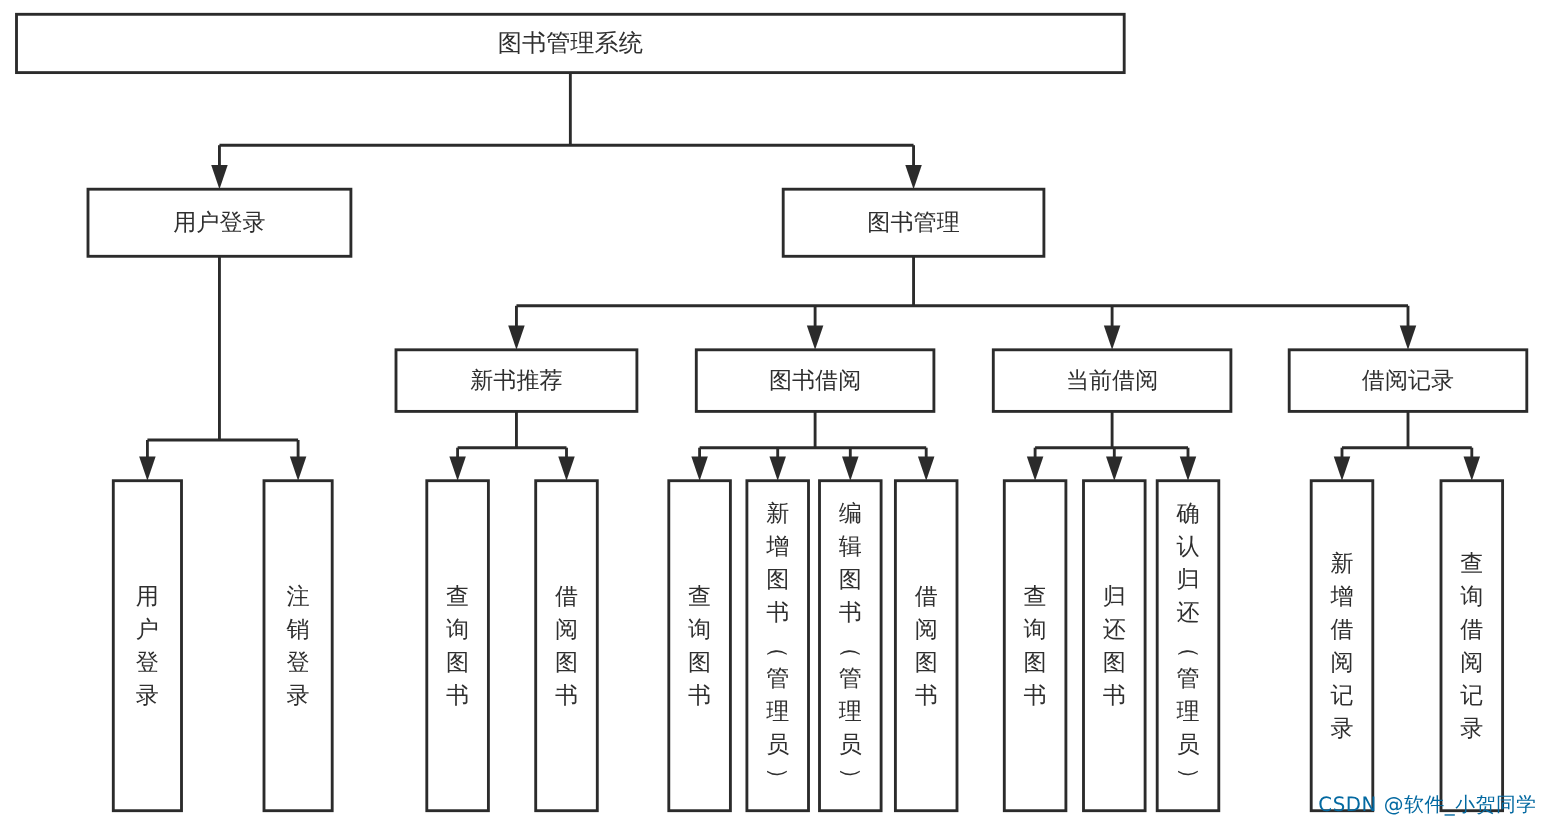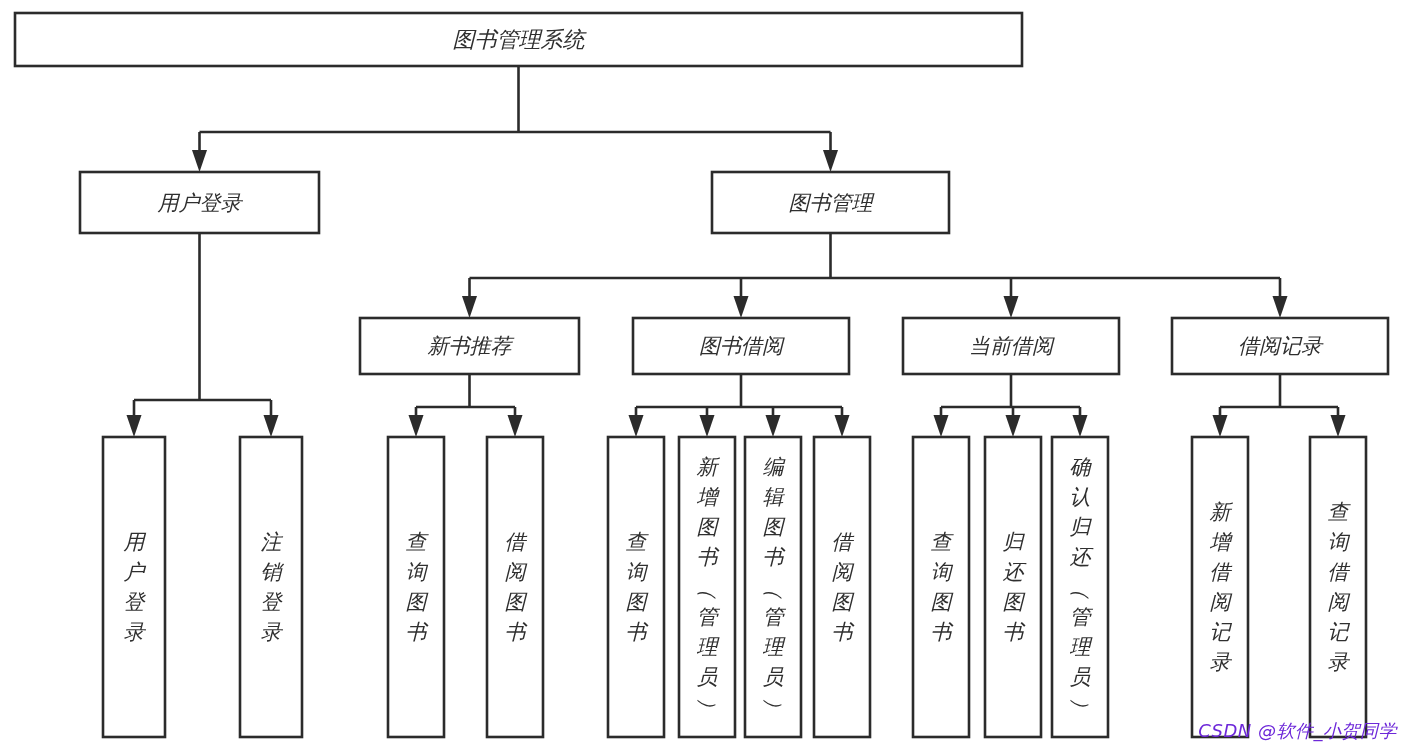--- a/index.html
+++ b/index.html
@@ -10,21 +10,20 @@
   }
   body {
     font-family: "DejaVu Sans", "Liberation Sans", sans-serif;
   }
   #diagram-root {
     position: relative;
     width: 1405px;
     height: 747px;
     background: #ffffff;
     overflow: hidden;
-    font-style: italic;
   }
   svg#tree-svg {
     position: absolute;
     left: 0;
     top: 0;
     width: 1405px;
     height: 747px;
     display: block;
   }
   .node-rect {
@@ -58,21 +57,21 @@
     font-size: 21px;
     text-anchor: middle;
     dominant-baseline: middle;
   }
   .watermark-text {
     position: absolute;
     right: 8px;
     bottom: 4px;
     font-family: "DejaVu Sans", "Liberation Sans", sans-serif;
     font-size: 18px;
-    color: #6d28d9;
+    color: #0369a1;
     white-space: nowrap;
     user-select: none;
     letter-spacing: 0.5px;
   }
 </style>
 </head>
 <body>
 
 <div id="diagram-root">
 

